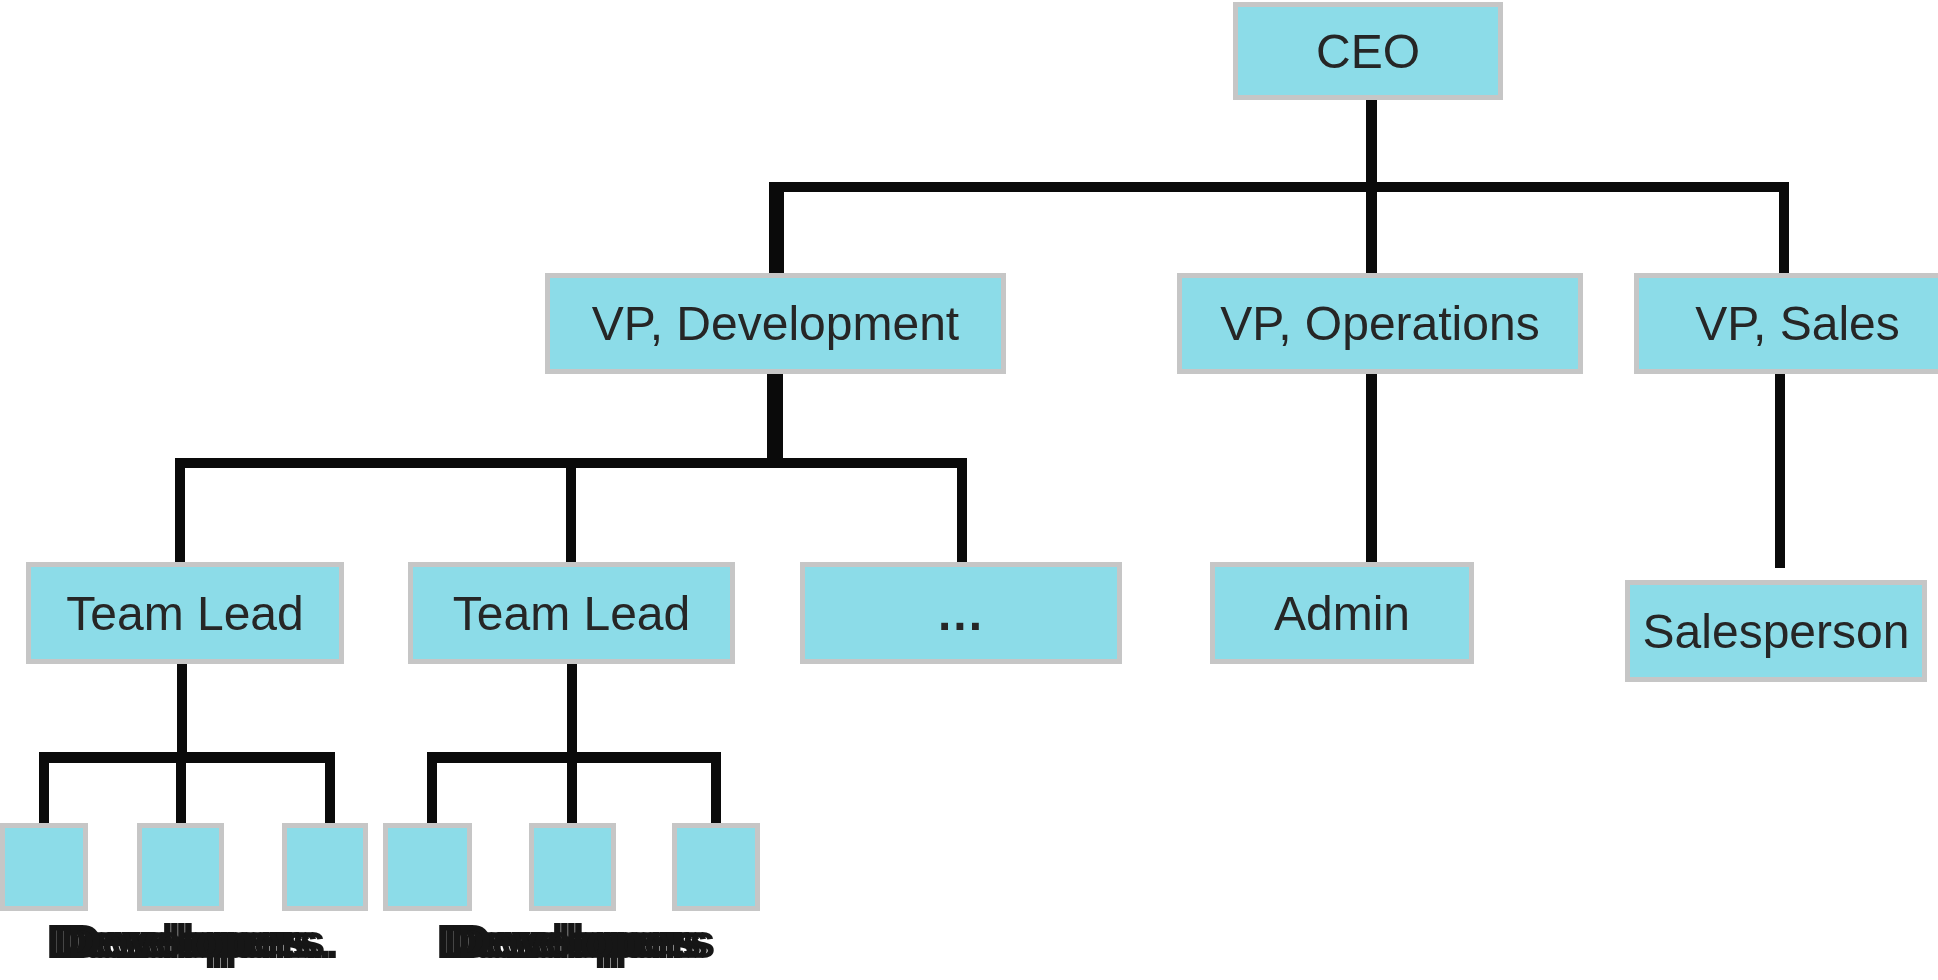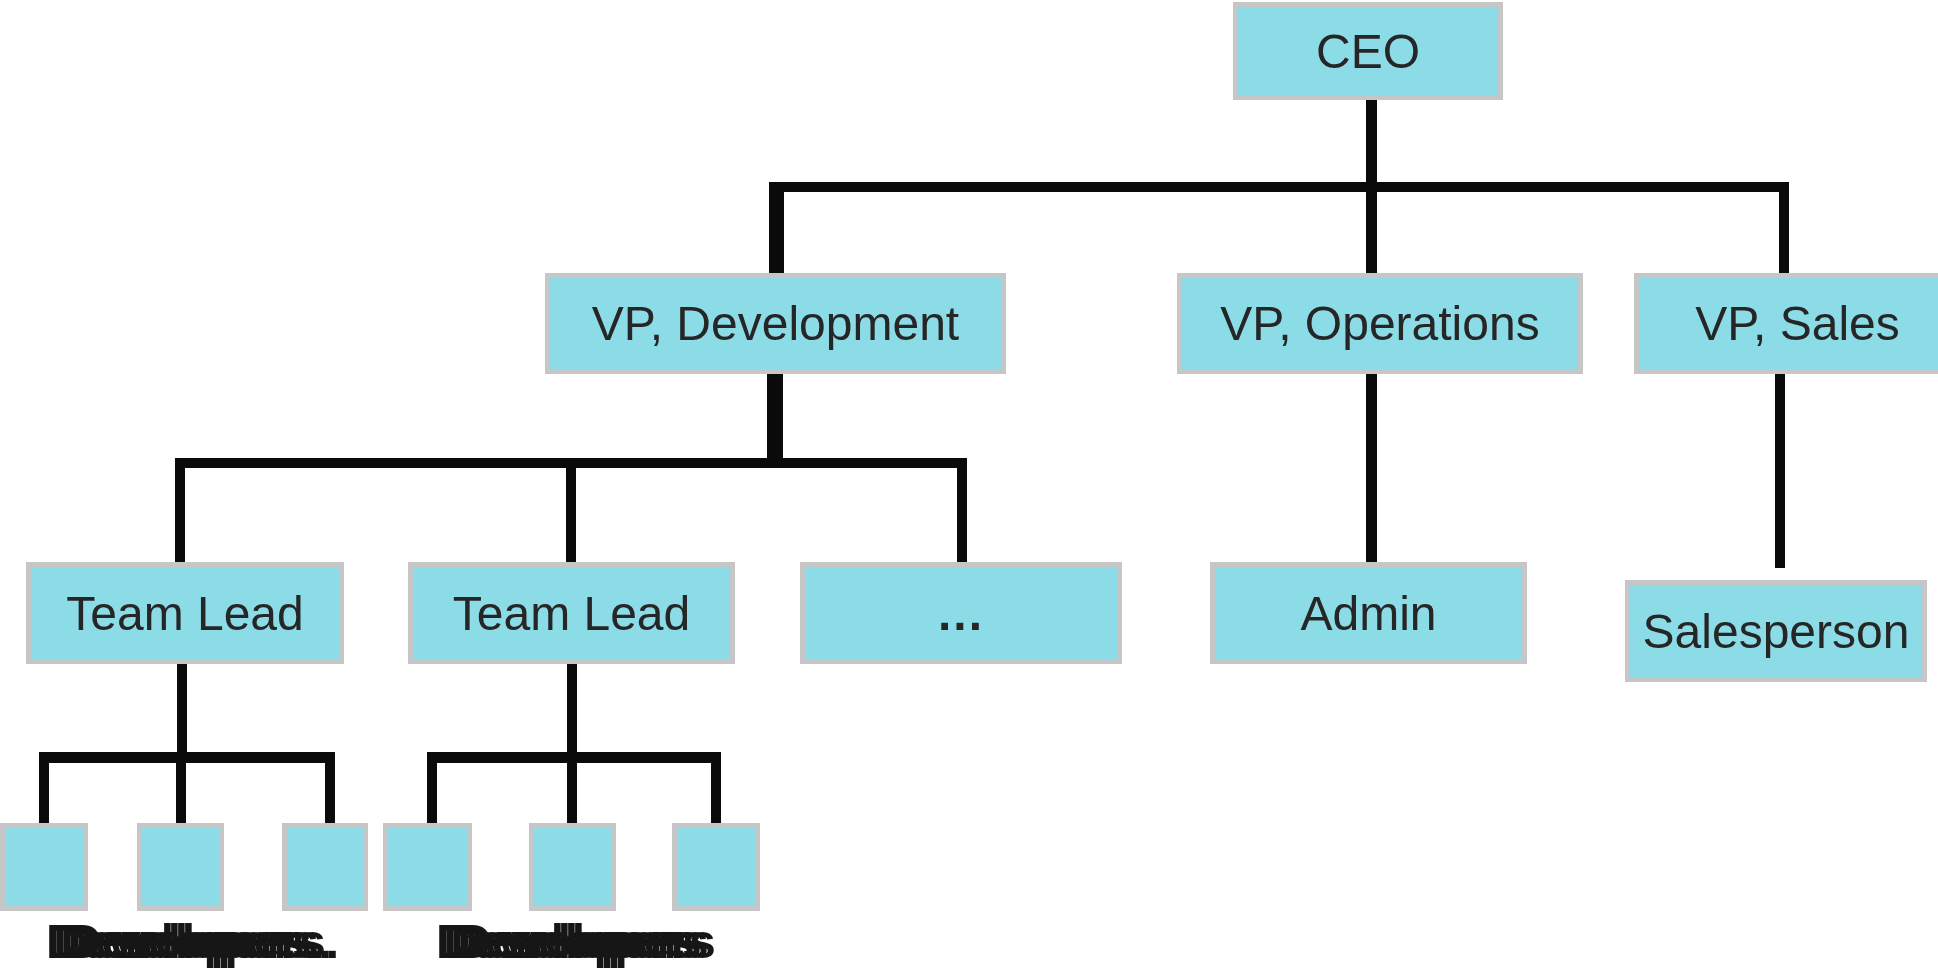--- a/index.html
+++ b/index.html
@@ -88,21 +88,21 @@
 
   <div class="node" style="left:26px;top:562px;width:318px;height:102px;">
     <span class="lbl">Team Lead</span>
   </div>
   <div class="node" style="left:408px;top:562px;width:327px;height:102px;">
     <span class="lbl">Team Lead</span>
   </div>
   <div class="node ellipsis-node" style="left:800px;top:562px;width:322px;height:102px;">
     <span class="lbl">...</span>
   </div>
-  <div class="node" style="left:1210px;top:562px;width:317px;height:102px;">
+  <div class="node" style="left:1210px;top:562px;width:264px;height:102px;">
     <span class="lbl">Admin</span>
   </div>
   <div class="node" style="left:1625px;top:562px;width:302px;height:102px;margin-top:18px;">
     <span class="lbl">Salesperson</span>
   </div>
 
   <div class="node small" style="left:0px;top:823px;width:88px;height:88px;"></div>
   <div class="node small" style="left:137px;top:823px;width:87px;height:88px;"></div>
   <div class="node small" style="left:282px;top:823px;width:86px;height:88px;"></div>
   <div class="node small" style="left:383px;top:823px;width:89px;height:88px;"></div>

